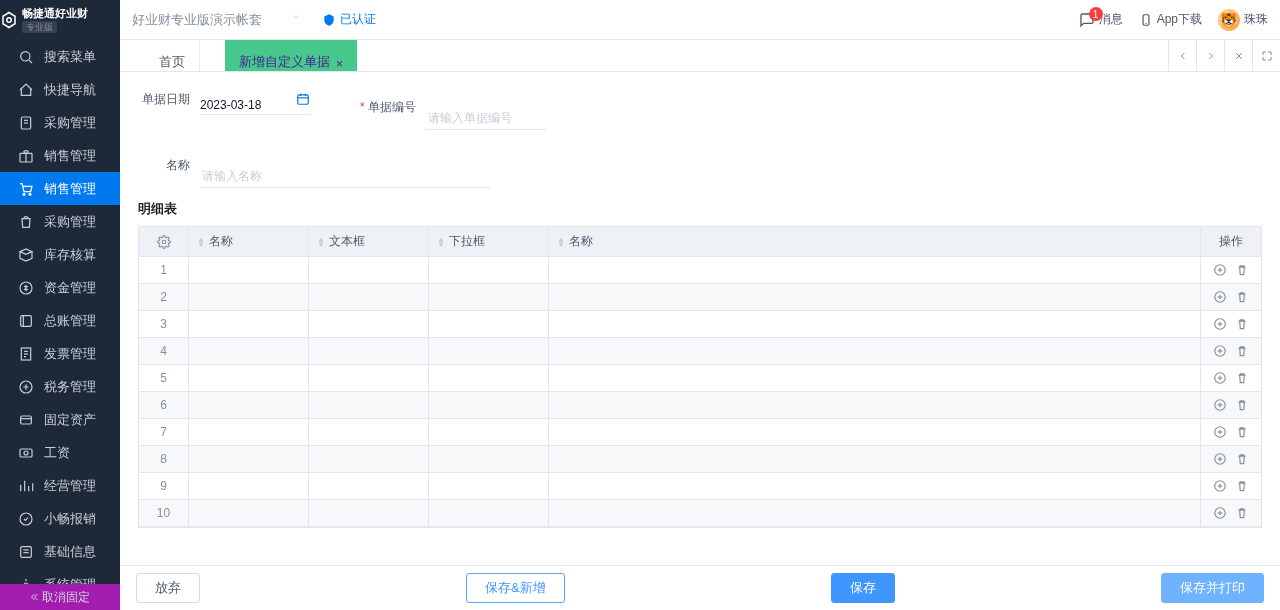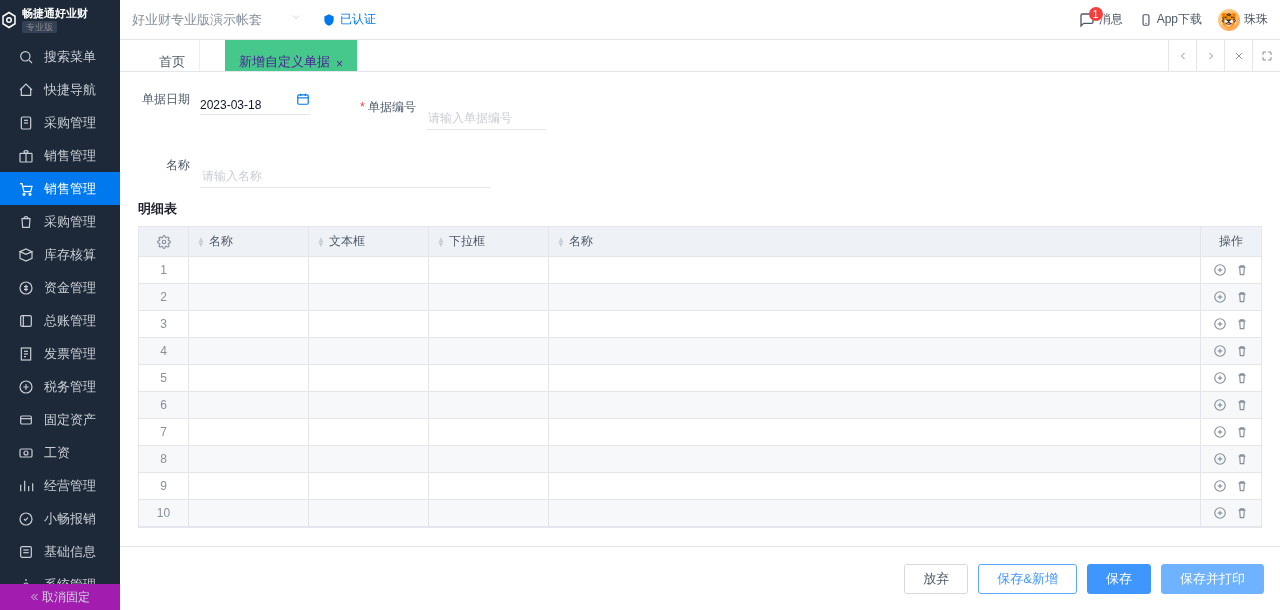--- a/index.html
+++ b/index.html
@@ -67,21 +67,21 @@
 .col-name2 { flex: 1; }
 .col-ops { width: 60px; justify-content: center; }
 .sort-icon { color: #c9cdd4; display: inline-flex; flex-direction: column; line-height: 5px; font-size: 8px; }
 .table-body .row { display: flex; height: 27px; border-bottom: 1px solid #e5e6eb; }
 .table-body .row:nth-child(even) { background: #f7f8fa; }
 .row-num { justify-content: center; color: #86909c; }
 .row-ops { display: flex; gap: 8px; color: #86909c; }
 .row-ops svg { cursor: pointer; }
 
 
-.footer { height: 64px; display: flex; align-items: center; justify-content: flex-end; padding: 0 16px; gap: 10px; border-top: 1px solid #e5e6eb; background: #fff; }
+.footer { height: 45px; display: flex; align-items: center; justify-content: space-between; padding: 0 16px; gap: 10px; border-top: 1px solid #e5e6eb; background: #fff; }
 .btn { height: 30px; padding: 0 18px; border-radius: 3px; font-size: 13px; cursor: pointer; border: 1px solid #d9d9d9; background: #fff; color: #4e5969; display: flex; align-items: center; }
 .btn-outline-primary { border-color: #5aa9ff; color: #4096ff; }
 .btn-primary { background: #4096ff; border-color: #4096ff; color: #fff; }
 .btn-primary-light { background: #6fb2ff; border-color: #6fb2ff; color: #fff; }
 
 ::-webkit-scrollbar { width: 8px; height: 8px; }
 ::-webkit-scrollbar-thumb { background: #c9cdd4; border-radius: 4px; }
 </style>
 </head>
 <body>

